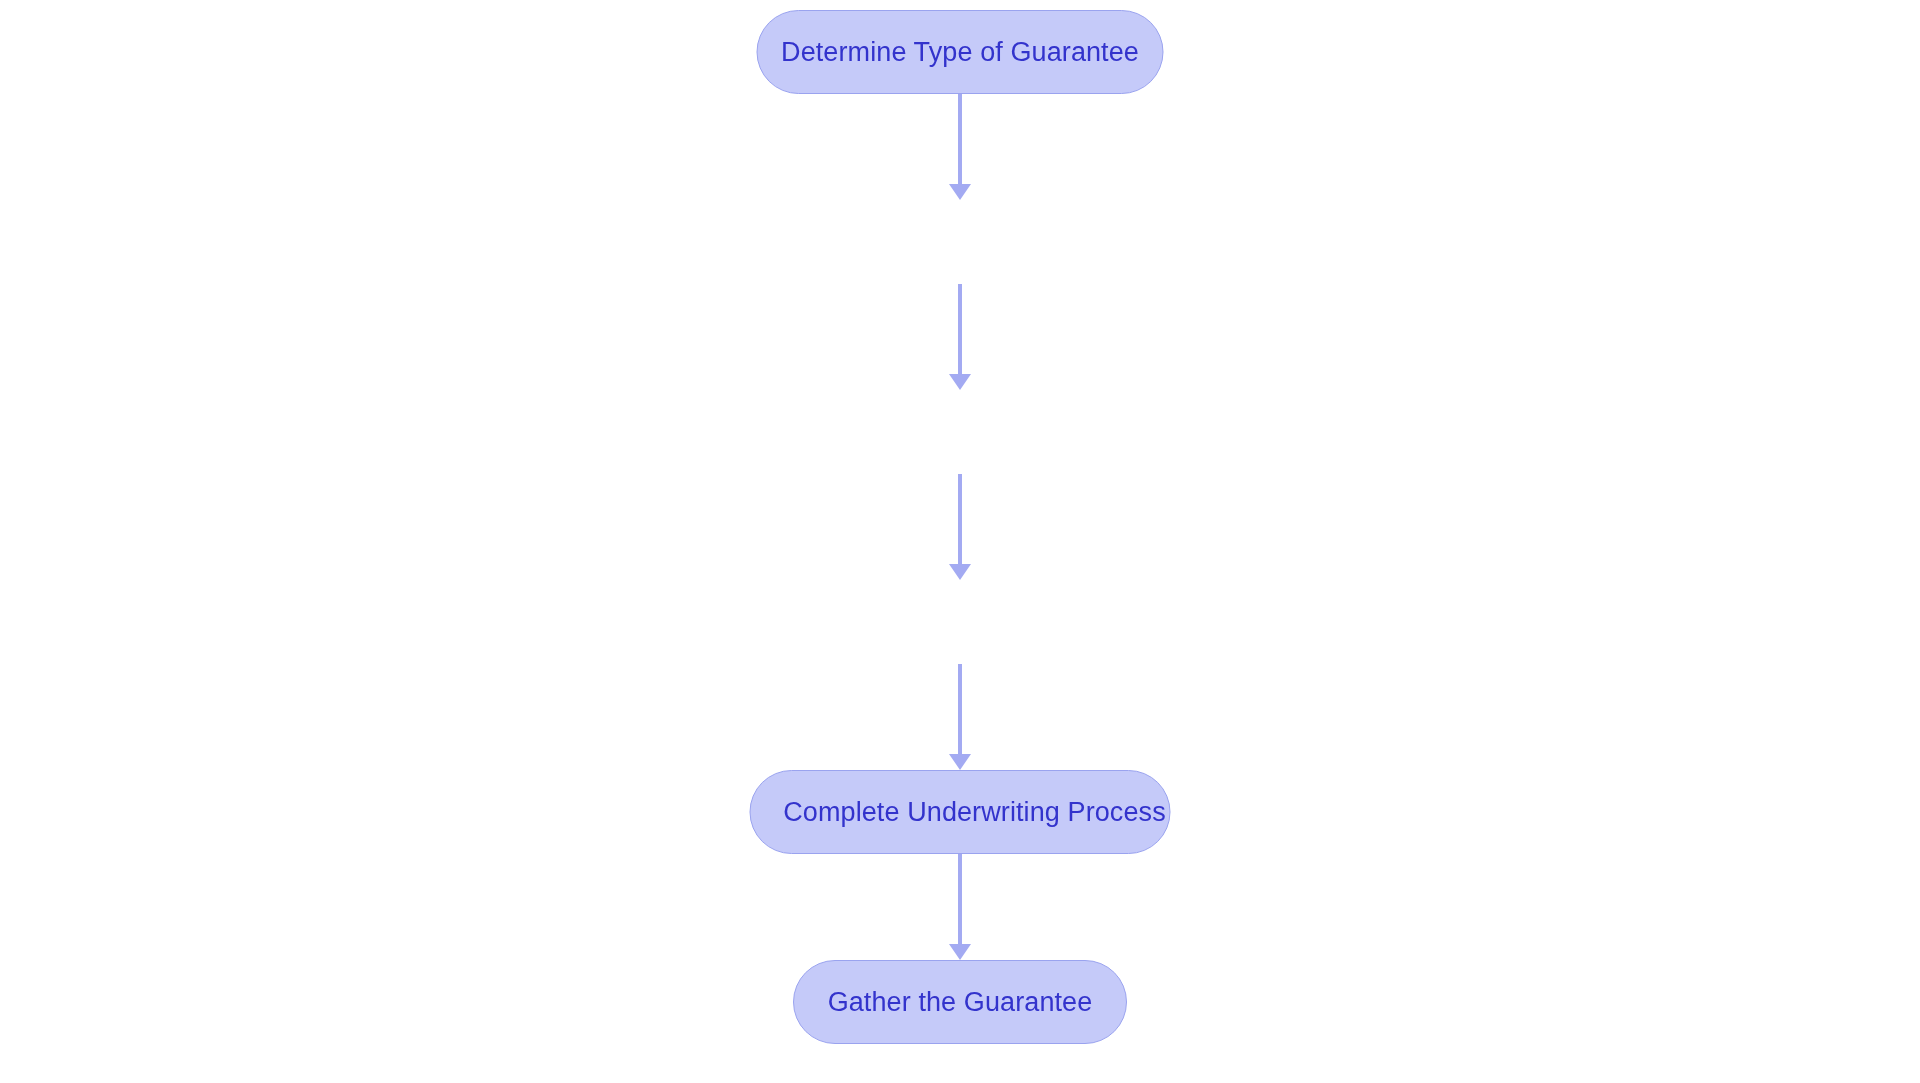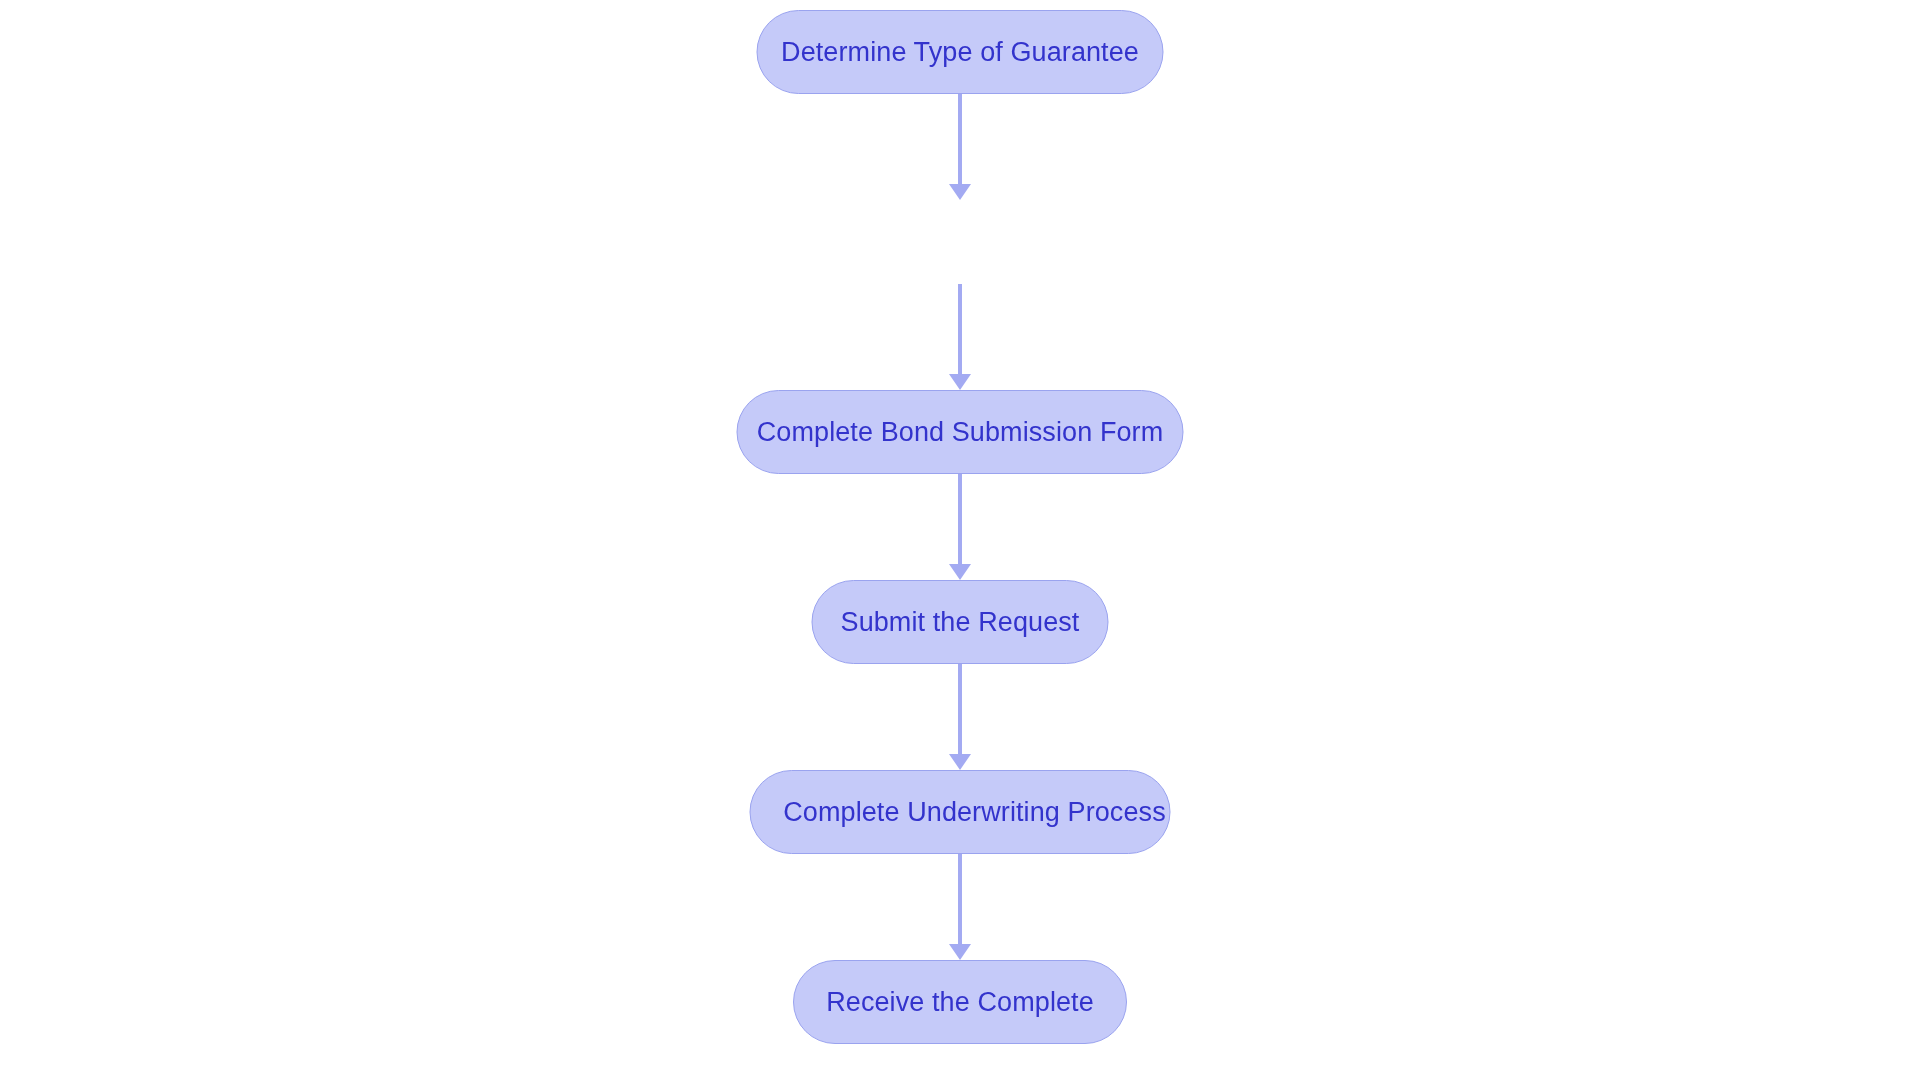--- a/index.html
+++ b/index.html
@@ -94,26 +94,20 @@
     <div class="conn-head" style="border-top-color: rgb(163, 170, 242);"></div>
   </div>
   <div class="connector" style="left: 960px; top: 854px; height: 106px;">
     <div class="conn-line" style="height: 90px; width: 4px; background: rgb(163, 170, 242);"></div>
     <div class="conn-head" style="border-top-color: rgb(163, 170, 242);"></div>
   </div>
 
   <div class="node" style="width: 407px; left: 960px; top: 10px; background: rgb(197, 202, 249); border-color: rgb(154, 163, 239);">
     <span class="node-label" style="color: rgb(51, 51, 204); font-size: 27px; text-align: center;">Determine Type of Guarantee</span>
   </div>
-  <div class="node" style="width: 447px; left: 960px; top: 390px; background: rgb(197, 202, 249); border-color: rgb(154, 163, 239);">
-    <span class="node-label" style="color: rgb(51, 51, 204); font-size: 27px;">Complete Bond Submission Form</span>
-  </div>
-  <div class="node" style="width: 297px; left: 960px; top: 580px; background: rgb(197, 202, 249); border-color: rgb(154, 163, 239);">
-    <span class="node-label" style="color: rgb(51, 51, 204); font-size: 27px;">Submit the Request</span>
-  </div>
   <div class="node" style="width: 421px; left: 960px; top: 770px; background: rgb(197, 202, 249); border-color: rgb(154, 163, 239);">
     <span class="node-label" style="color: rgb(51, 51, 204); font-size: 27px; margin-left: 29px;">Complete Underwriting Process</span>
   </div>
   <div class="node" style="width: 334px; left: 960px; top: 960px; background: rgb(197, 202, 249); border-color: rgb(154, 163, 239);">
-    <span class="node-label" style="color: rgb(51, 51, 204); font-size: 27px;">Receive the Complete</span>
+    <span class="node-label" style="color: rgb(51, 51, 204); font-size: 27px;">Gather the Guarantee</span>
   </div>
 
 </div>
 
 </body></html>

